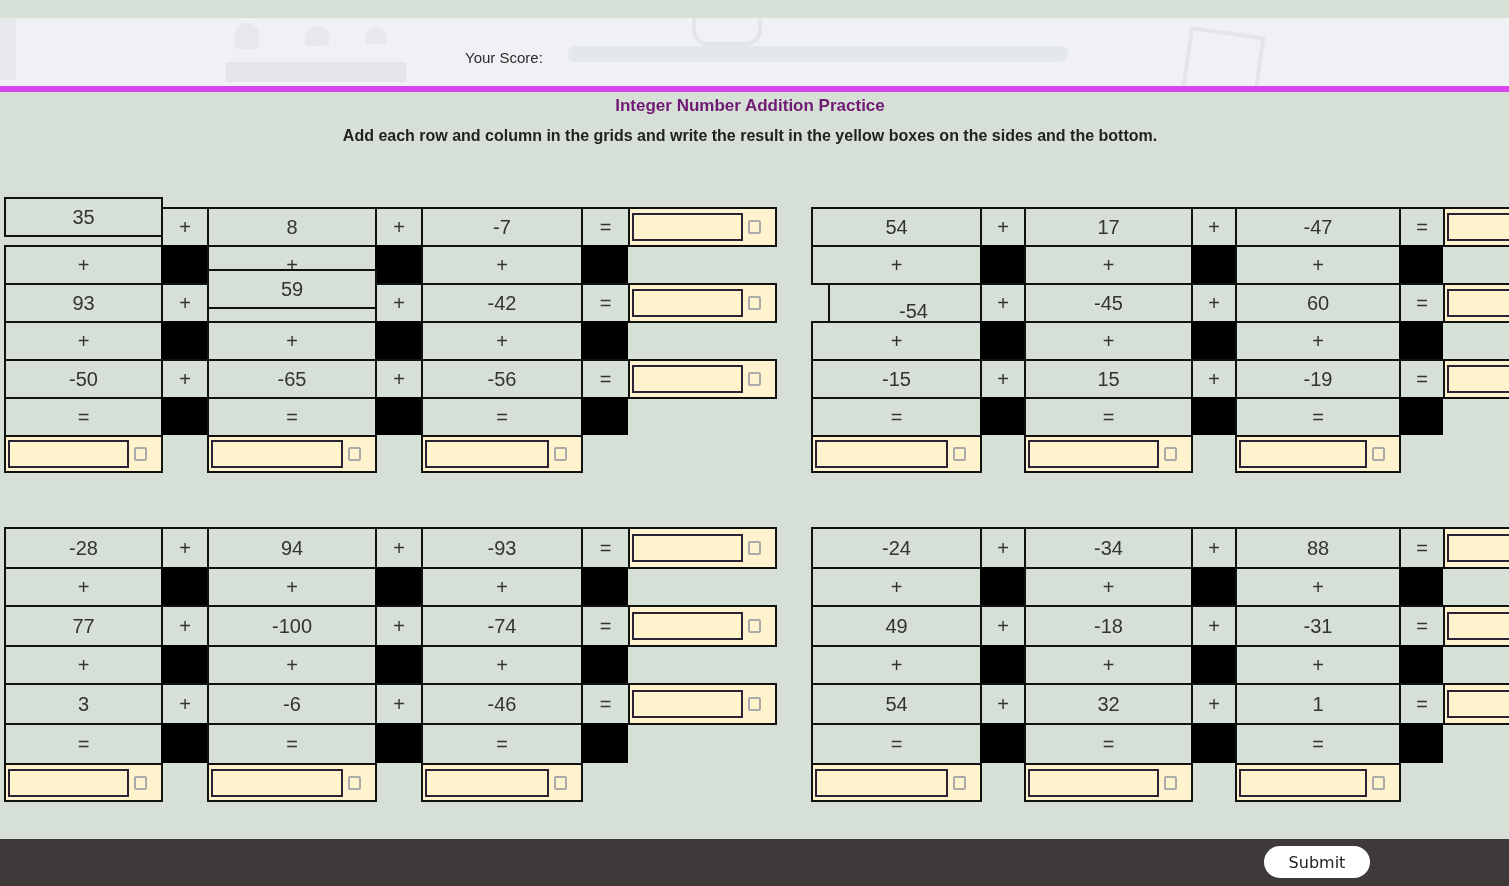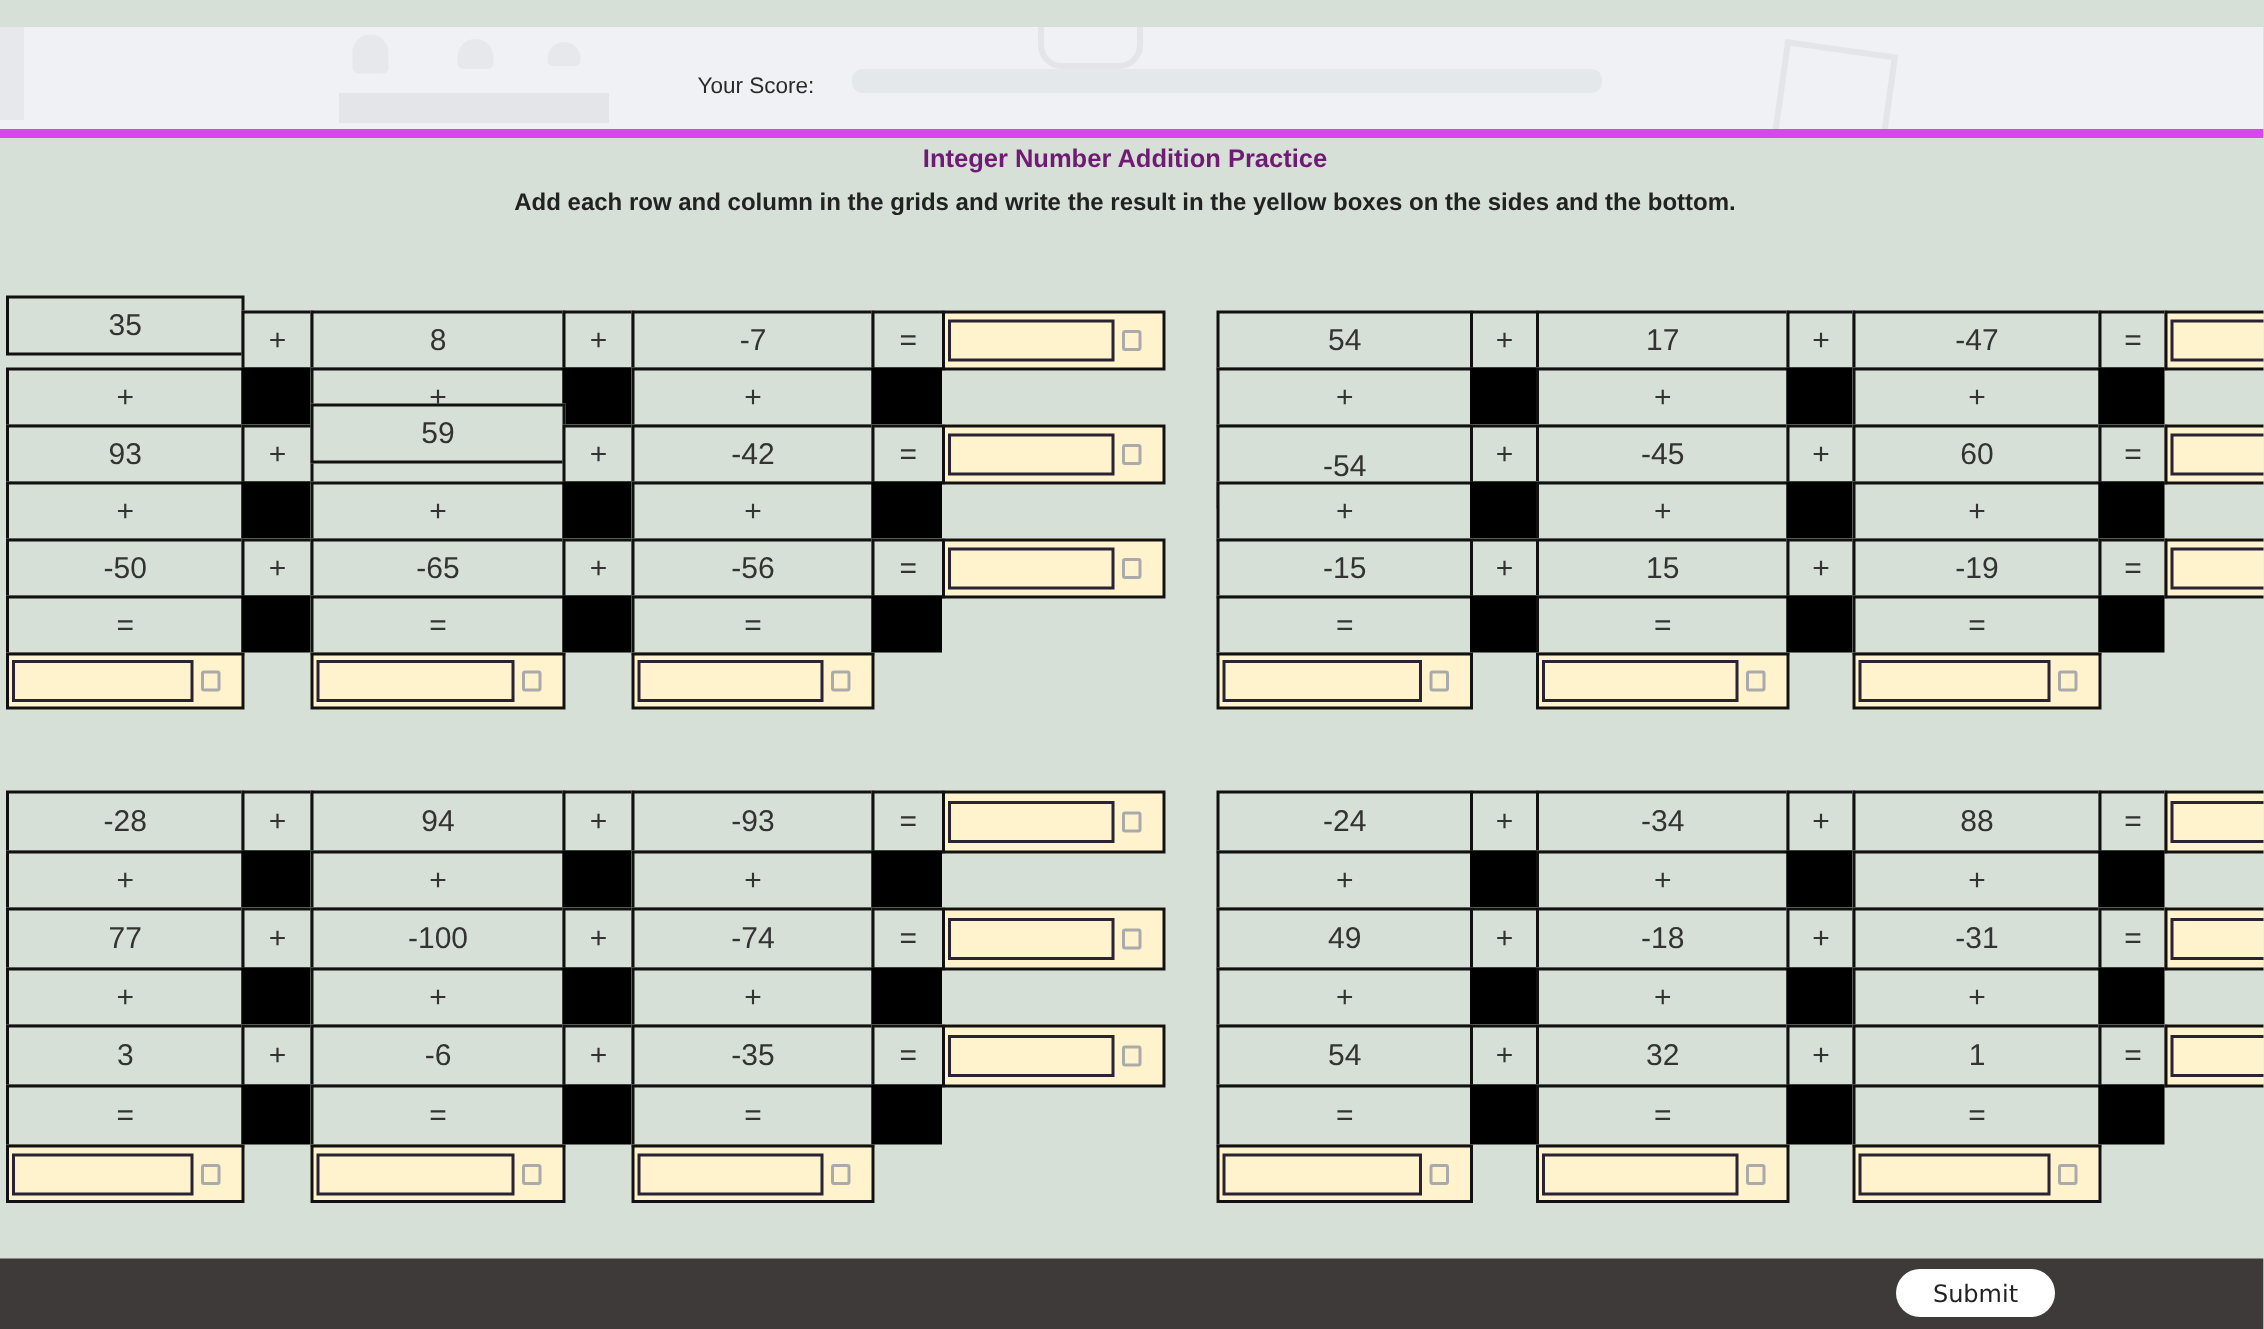--- a/index.html
+++ b/index.html
@@ -123,21 +123,21 @@
       <div class="cell op" style="left: 1399px; top: 207px; width: 46px; height: 40px;">=</div>
       <div class="cell ans" style="left: 1443px; top: 207px; width: 149px; height: 40px;">
         <input type="text" value="" style="width: 111px;">
       </div>
       <div class="cell op" style="left: 811px; top: 245px; width: 171px; height: 40px;">+</div>
       <div class="cell black" style="left: 980px; top: 245px; width: 44px; height: 38px;"></div>
       <div class="cell op" style="left: 1024px; top: 245px; width: 169px; height: 40px;">+</div>
       <div class="cell black" style="left: 1191px; top: 245px; width: 44px; height: 38px;"></div>
       <div class="cell op" style="left: 1235px; top: 245px; width: 166px; height: 40px;">+</div>
       <div class="cell black" style="left: 1399px; top: 245px; width: 44px; height: 38px;"></div>
-      <div class="cell num" style="left: 811px; top: 283px; width: 171px; height: 56px;">-54</div>
+      <div class="cell num" style="left: 828px; top: 283px; width: 171px; height: 56px;">-54</div>
       <div class="cell op" style="left: 980px; top: 283px; width: 46px; height: 40px;">+</div>
       <div class="cell num" style="left: 1024px; top: 283px; width: 169px; height: 40px;">-45</div>
       <div class="cell op" style="left: 1191px; top: 283px; width: 46px; height: 40px;">+</div>
       <div class="cell num" style="left: 1235px; top: 283px; width: 166px; height: 40px;">60</div>
       <div class="cell op" style="left: 1399px; top: 283px; width: 46px; height: 40px;">=</div>
       <div class="cell ans" style="left: 1443px; top: 283px; width: 149px; height: 40px;">
         <input type="text" value="" style="width: 111px;">
       </div>
       <div class="cell op" style="left: 811px; top: 321px; width: 171px; height: 40px;">+</div>
       <div class="cell black" style="left: 980px; top: 321px; width: 44px; height: 38px;"></div>
@@ -203,21 +203,21 @@
       <div class="cell op" style="left: 4px; top: 645px; width: 159px; height: 40px;">+</div>
       <div class="cell black" style="left: 161px; top: 645px; width: 46px; height: 38px;"></div>
       <div class="cell op" style="left: 207px; top: 645px; width: 170px; height: 40px;">+</div>
       <div class="cell black" style="left: 375px; top: 645px; width: 46px; height: 38px;"></div>
       <div class="cell op" style="left: 421px; top: 645px; width: 162px; height: 40px;">+</div>
       <div class="cell black" style="left: 581px; top: 645px; width: 47px; height: 38px;"></div>
       <div class="cell num" style="left: 4px; top: 683px; width: 159px; height: 42px;">3</div>
       <div class="cell op" style="left: 161px; top: 683px; width: 48px; height: 42px;">+</div>
       <div class="cell num" style="left: 207px; top: 683px; width: 170px; height: 42px;">-6</div>
       <div class="cell op" style="left: 375px; top: 683px; width: 48px; height: 42px;">+</div>
-      <div class="cell num" style="left: 421px; top: 683px; width: 162px; height: 42px;">-35</div>
+      <div class="cell num" style="left: 421px; top: 683px; width: 162px; height: 42px;">-46</div>
       <div class="cell op" style="left: 581px; top: 683px; width: 49px; height: 42px;">=</div>
       <div class="cell ans" style="left: 628px; top: 683px; width: 149px; height: 42px;">
         <input type="text" value="" style="width: 111px;">
         <span class="chk"></span>
       </div>
       <div class="cell op" style="left: 4px; top: 723px; width: 159px; height: 42px;">=</div>
       <div class="cell black" style="left: 161px; top: 723px; width: 46px; height: 40px;"></div>
       <div class="cell op" style="left: 207px; top: 723px; width: 170px; height: 42px;">=</div>
       <div class="cell black" style="left: 375px; top: 723px; width: 46px; height: 40px;"></div>
       <div class="cell op" style="left: 421px; top: 723px; width: 162px; height: 42px;">=</div>

